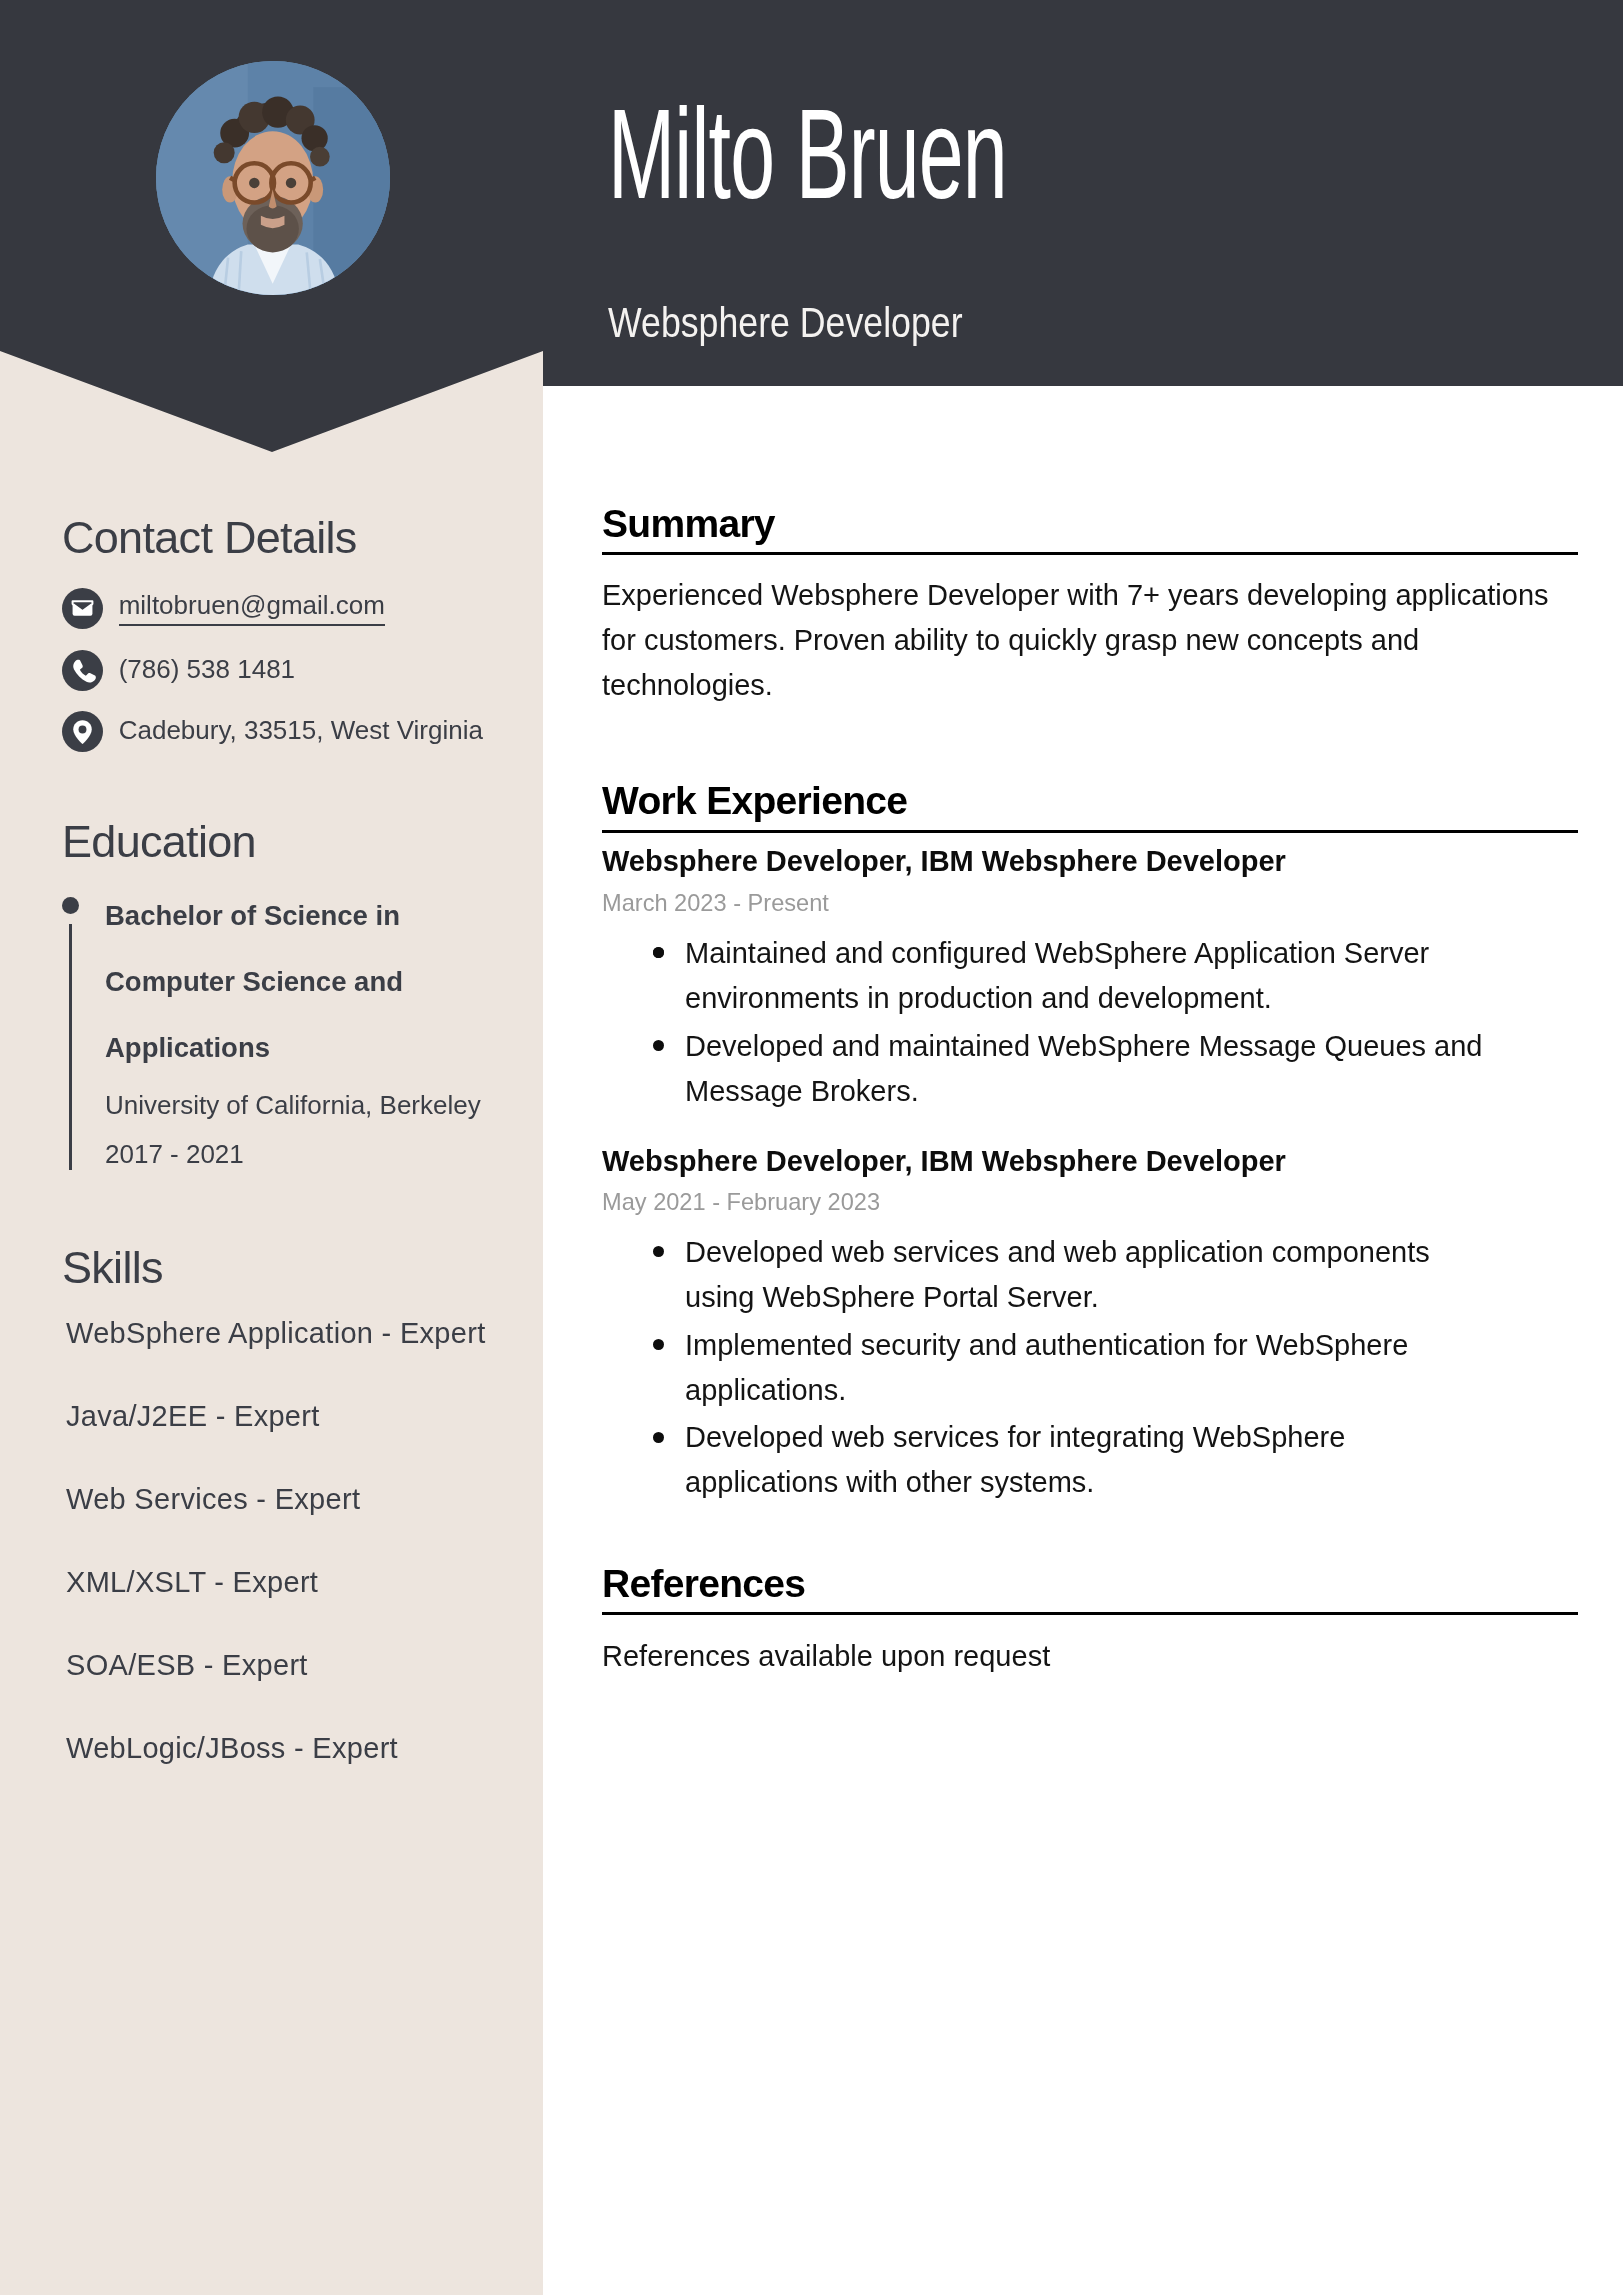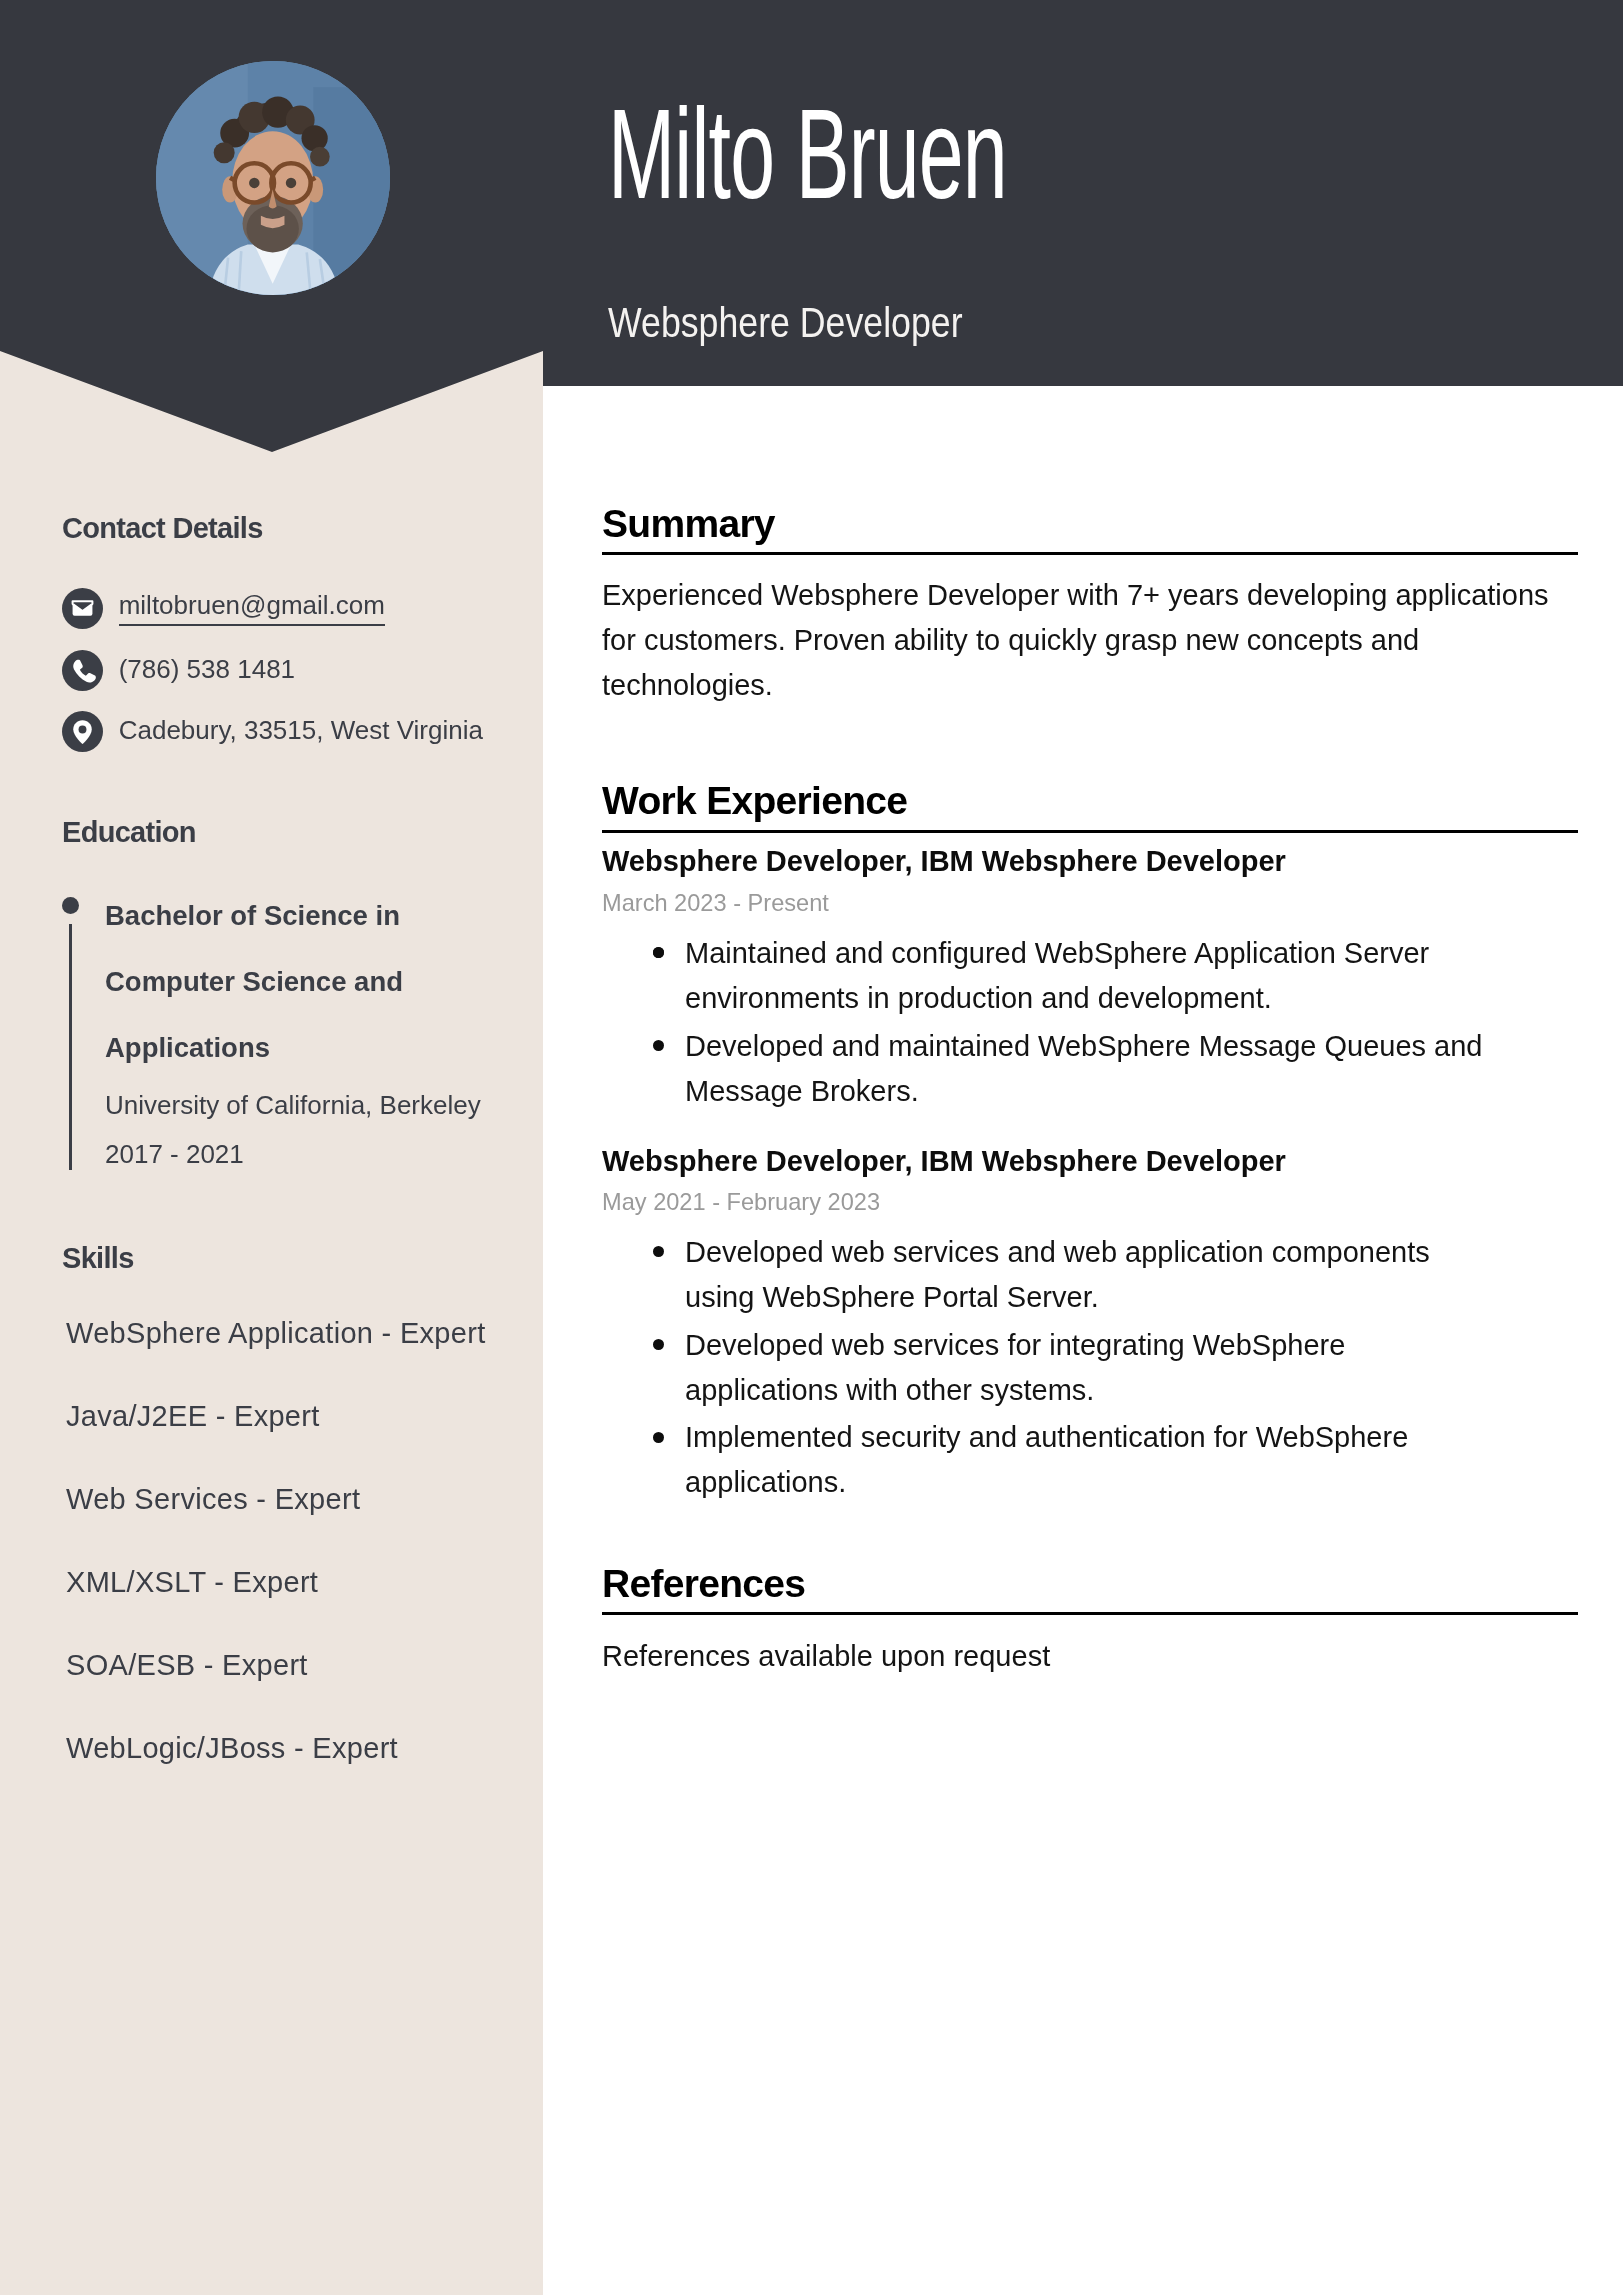--- a/index.html
+++ b/index.html
@@ -32,21 +32,21 @@
     transform:scaleX(0.63);transform-origin:0 0;
   }
   .job-title{
     position:absolute;left:608px;top:302px;
     font-size:42px;line-height:1;font-weight:400;color:#f4f2f0;
     white-space:nowrap;transform:scaleX(0.85);transform-origin:0 0;
   }
   
   .side-h{
     position:absolute;left:62px;
-    font-size:29px;font-weight:700;letter-spacing:-0.7px;
+    font-size:45px;font-weight:400;letter-spacing:-0.7px;
     color:var(--side-text,#3B3E46);line-height:1.1;
   }
   .contact-heading{top:513px;}
   .contact-row{
     position:absolute;left:62px;width:445px;height:42px;
     display:flex;align-items:center;
   }
   .contact-row .cicon{
     width:41px;height:41px;flex:0 0 41px;margin-right:15.7px;
   }
@@ -241,22 +241,22 @@
       <li><span class="bullet-dot"></span><span>Maintained and configured WebSphere Application Server environments in production and development.</span></li>
       <li><span class="bullet-dot"></span><span>Developed and maintained WebSphere Message Queues and Message Brokers.</span></li>
     </ul>
   </div>
 
   <div class="entry entry2">
     <div class="entry-title">Websphere Developer, IBM Websphere Developer</div>
     <div class="entry-date">May 2021 - February 2023</div>
     <ul>
       <li><span class="bullet-dot"></span><span>Developed web services and web application components using WebSphere Portal Server.</span></li>
+      <li><span class="bullet-dot"></span><span>Implemented security and authentication for WebSphere applications.</span></li>
       <li><span class="bullet-dot"></span><span>Developed web services for integrating WebSphere applications with other systems.</span></li>
-      <li><span class="bullet-dot"></span><span>Implemented security and authentication for WebSphere applications.</span></li>
     </ul>
   </div>
 
   <h2 class="h2-refs">References</h2>
   <p class="refs-text">References available upon request</p>
 
 </div>
 
 
 </body></html>

